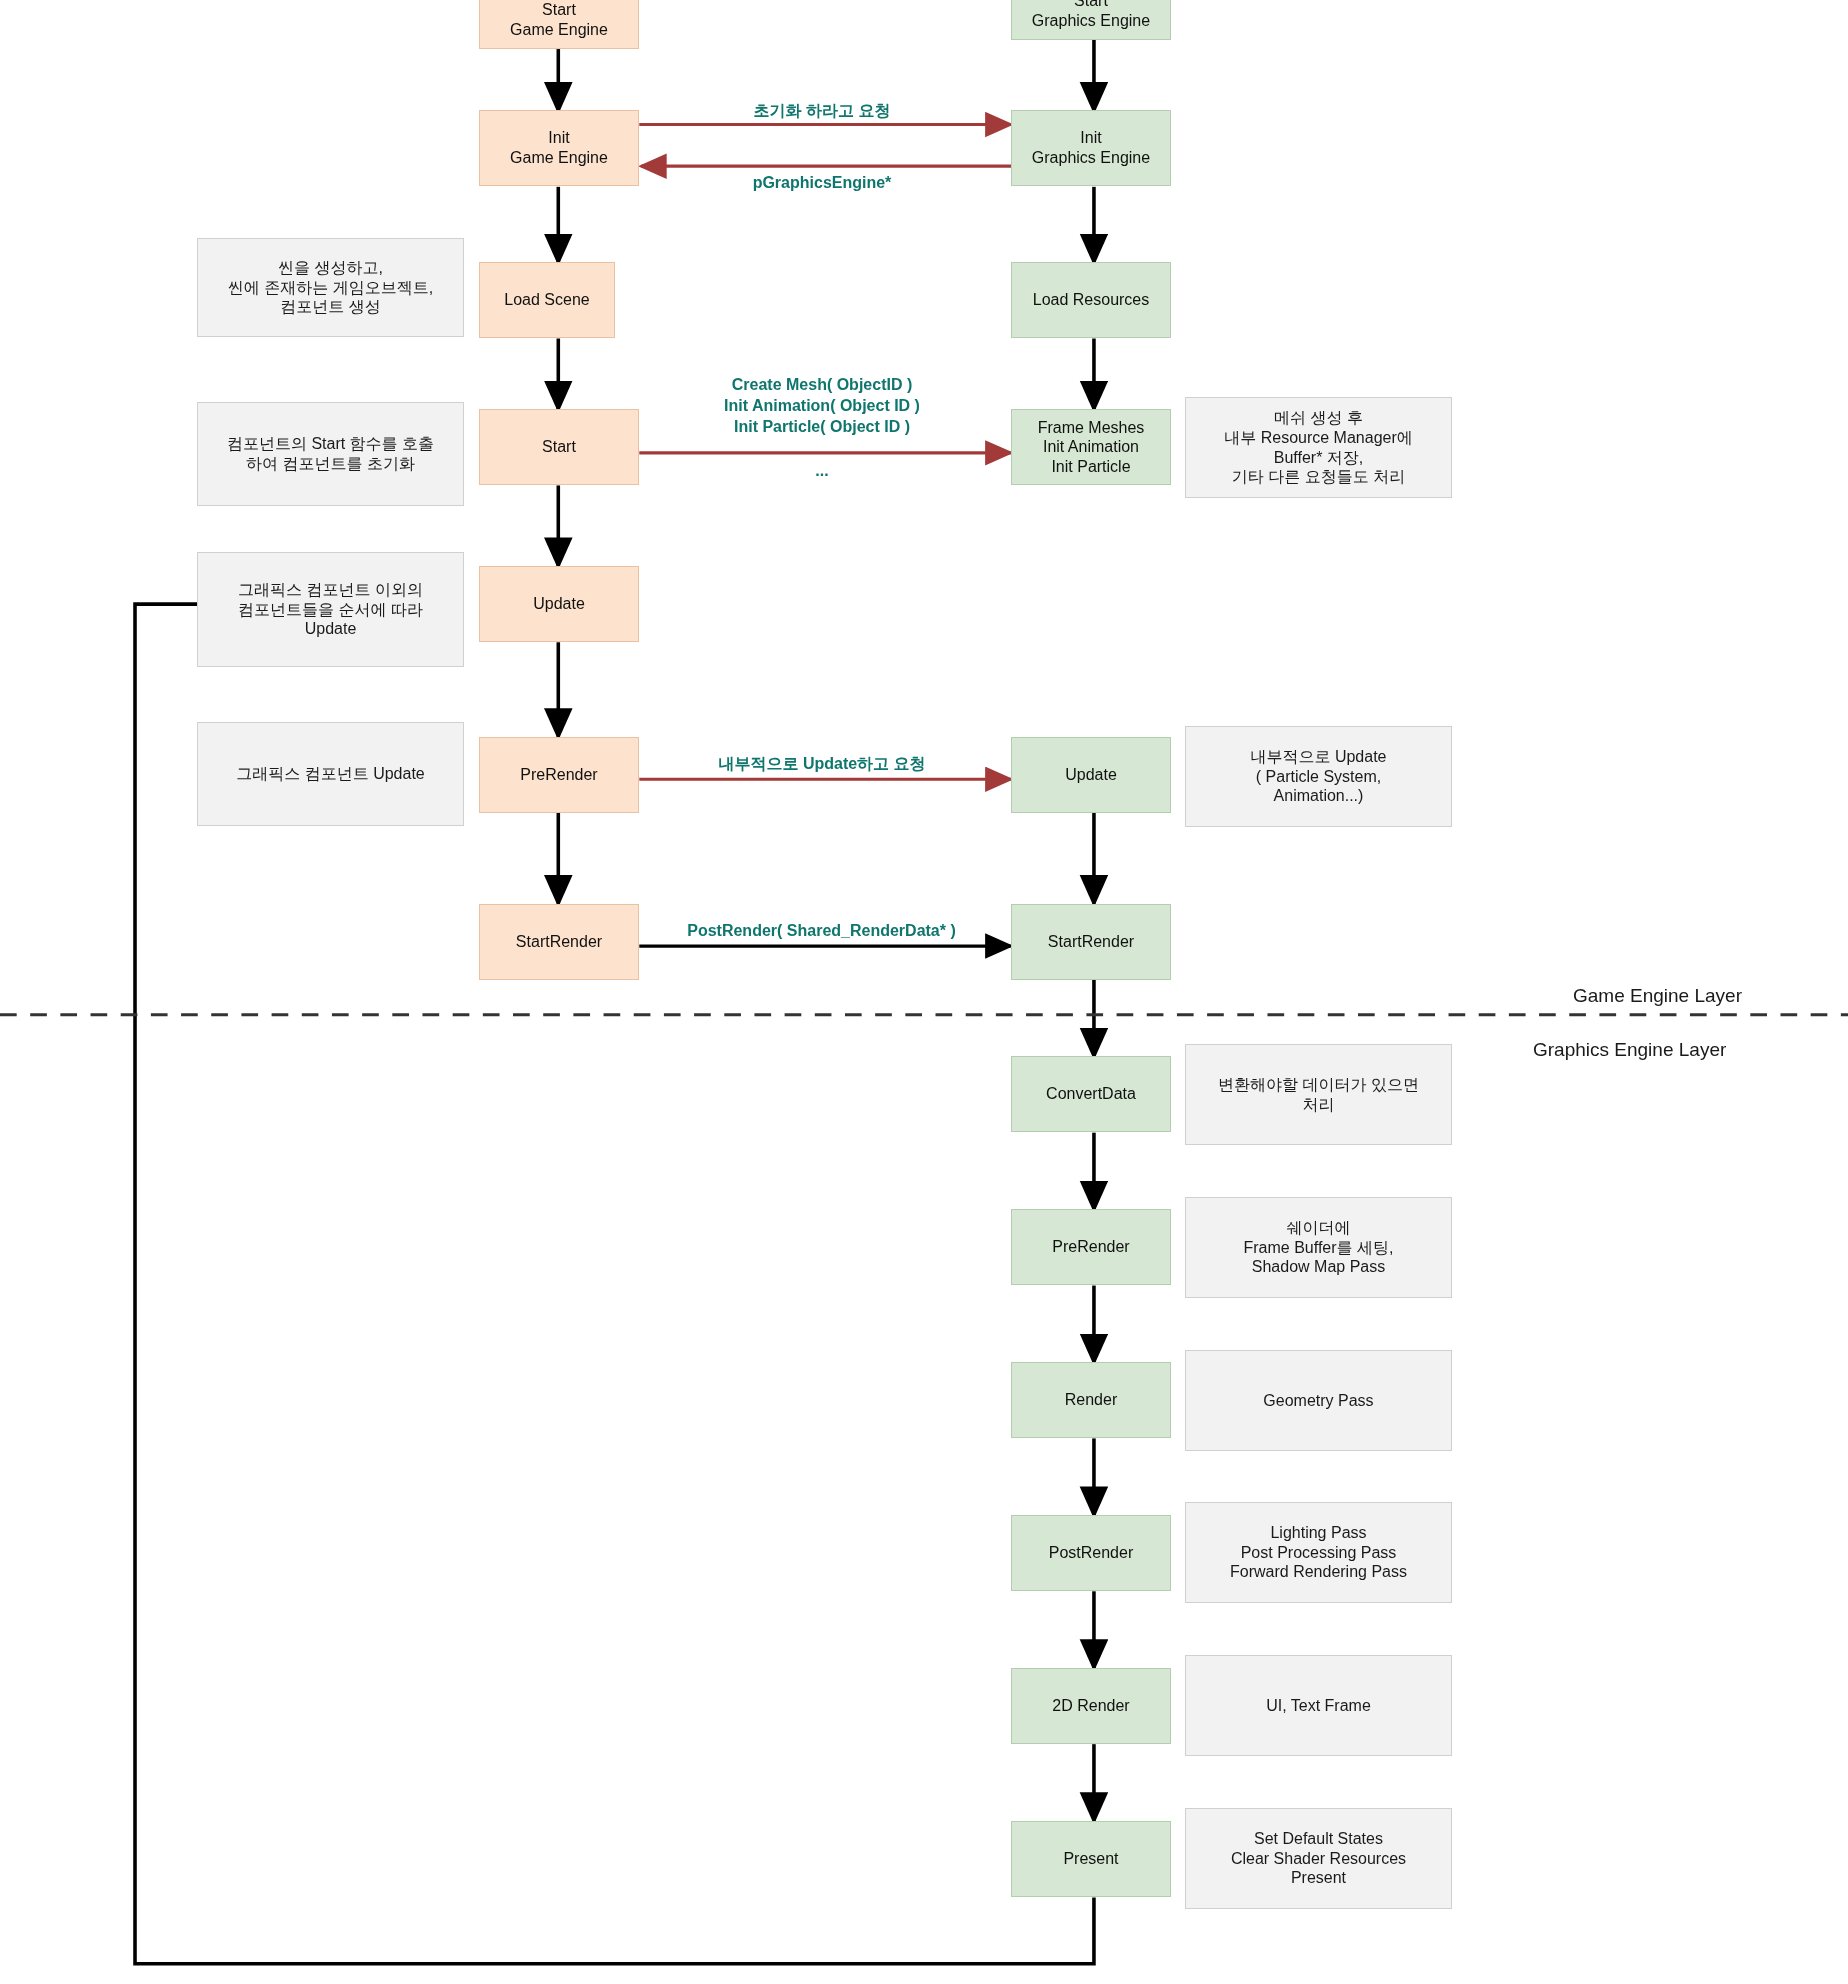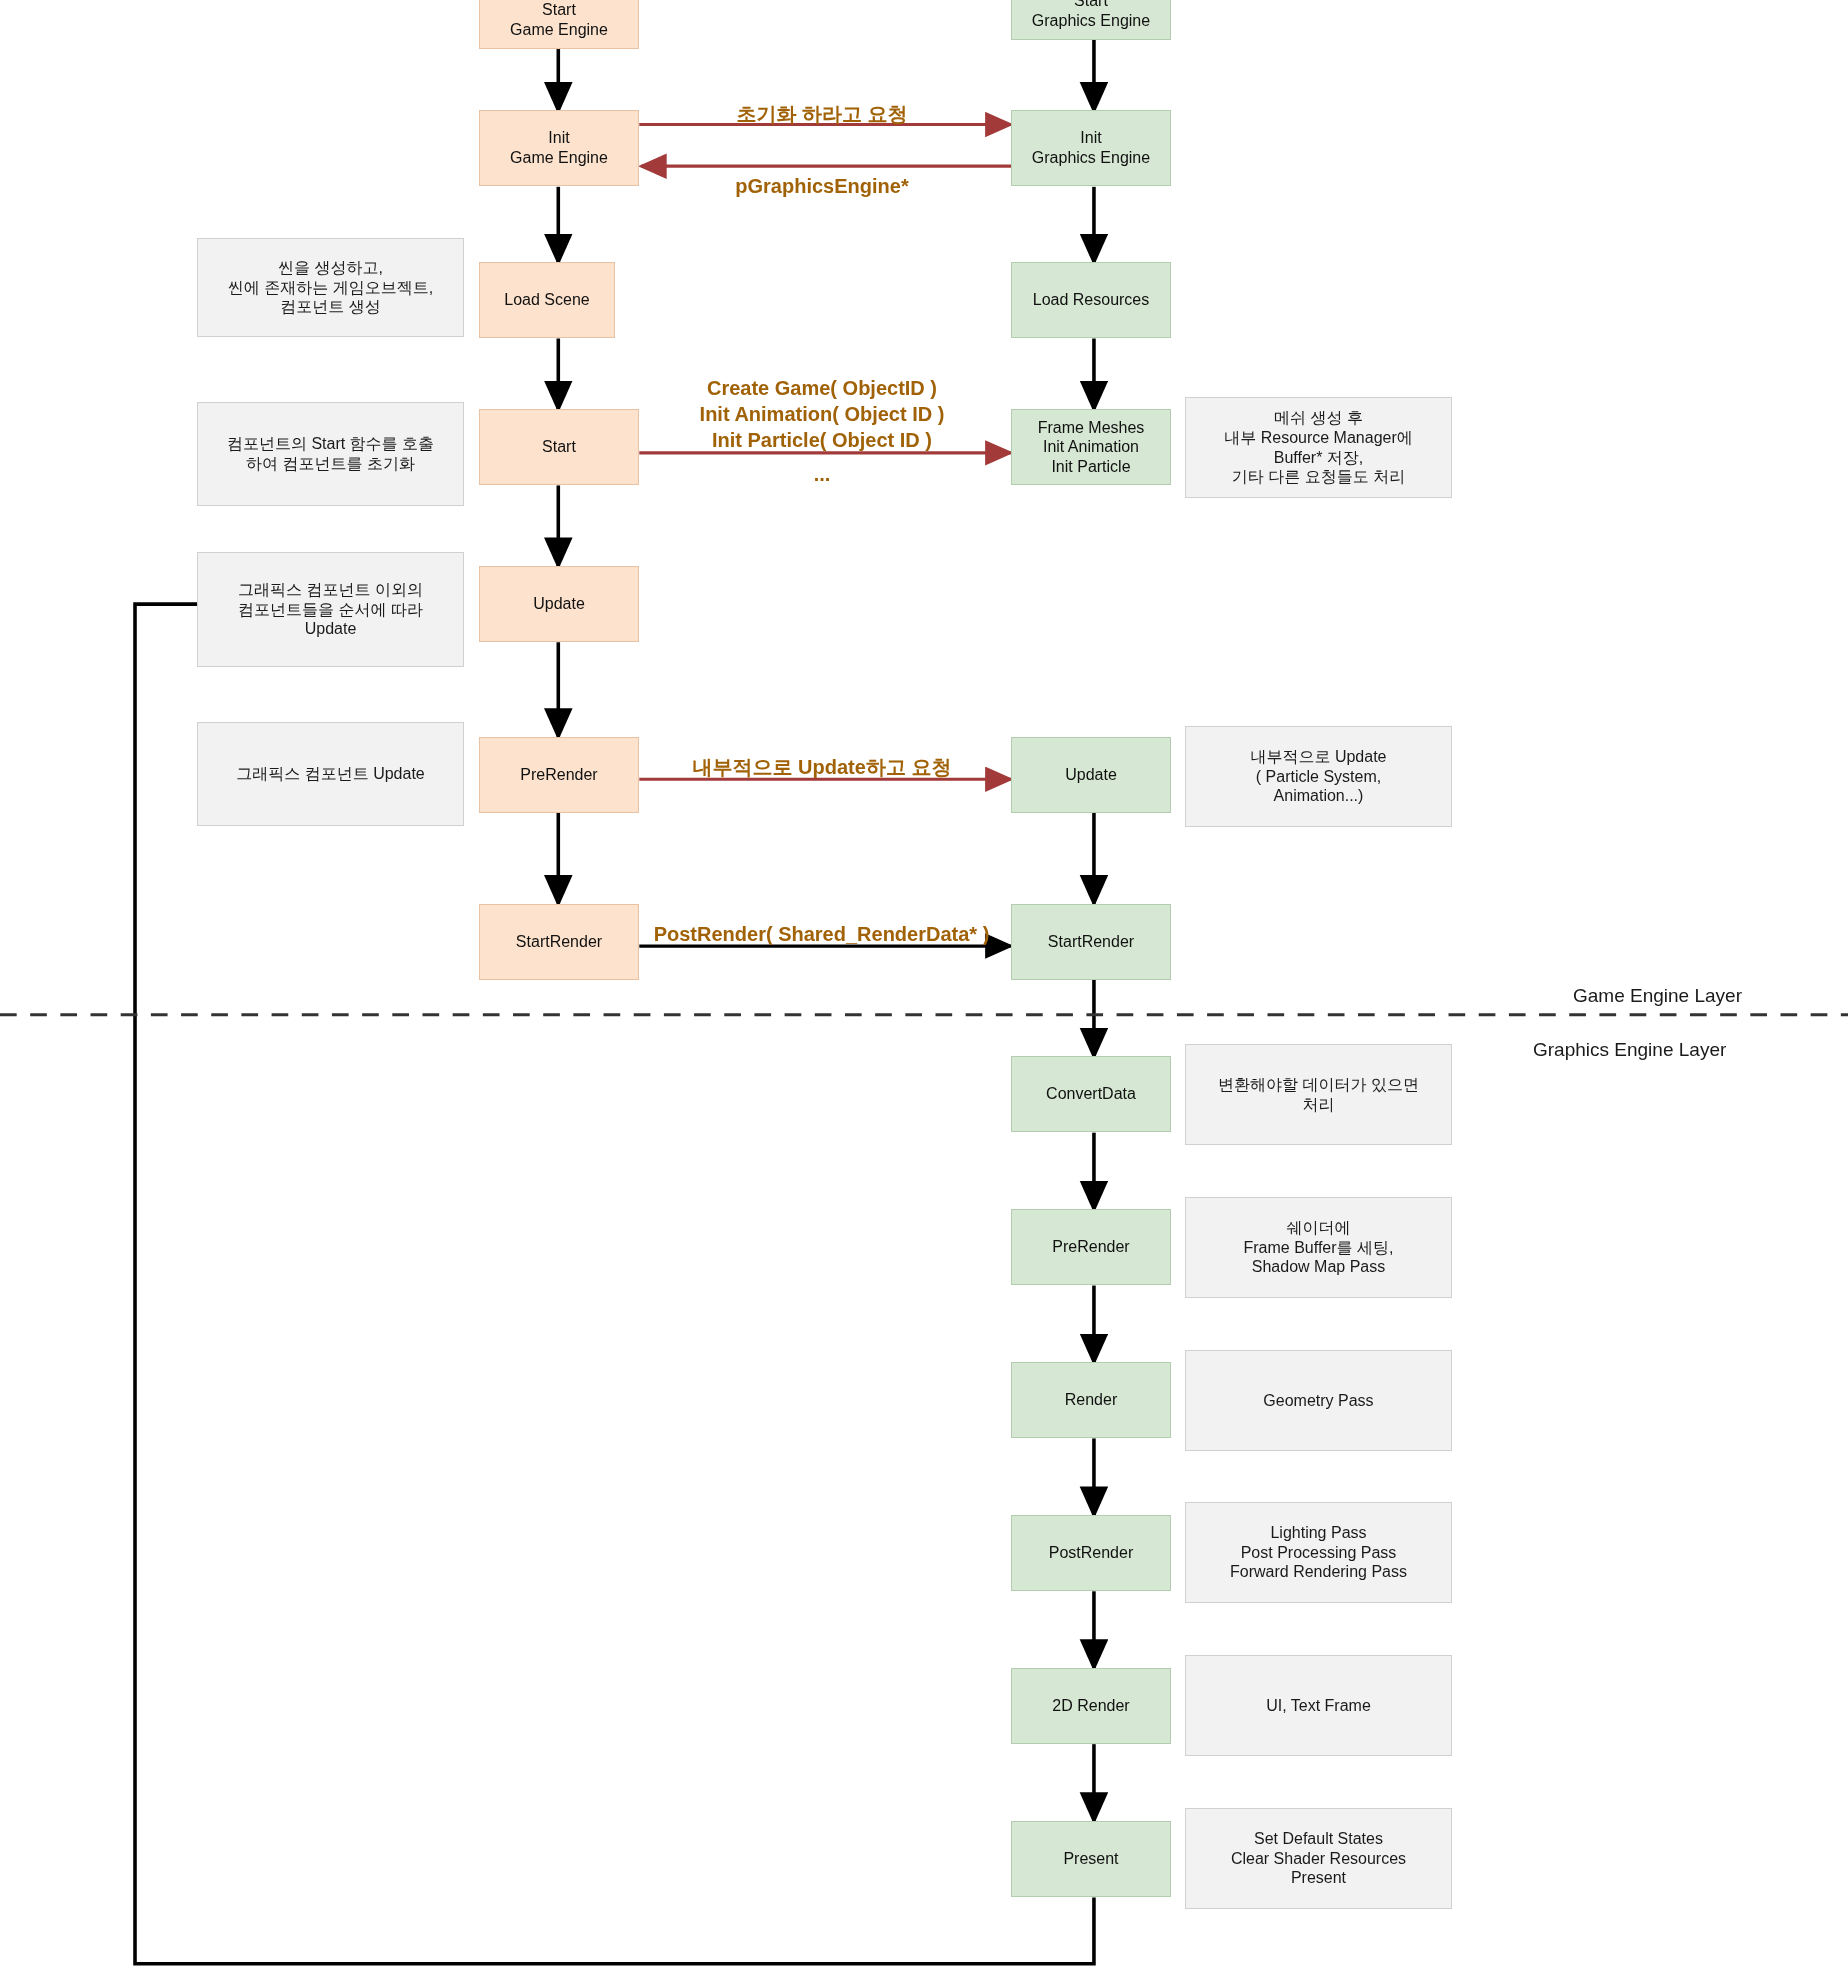--- a/index.html
+++ b/index.html
@@ -38,23 +38,23 @@
     background: #d6e8d3;
     border-color: #b3ceae;
   }
   .node.note {
     background: #f2f2f2;
     border-color: #d0d0d0;
     color: #1a1a1a;
   }
   .edge-label {
     position: absolute;
-    font-size: 20px;
+    font-size: 16px;
     font-weight: bold;
-    color: #a16207;
+    color: #0f766e;
     white-space: pre-line;
     text-align: center;
     line-height: 1.3;
   }
   .layer-label {
     position: absolute;
     font-size: 19px;
     color: #1a1a1a;
     white-space: nowrap;
   }
@@ -174,21 +174,21 @@
   <div class="node note" style="left:1185px; top:1502px; width:267px; height:101px;"><span>Lighting Pass
 Post Processing Pass
 Forward Rendering Pass</span></div>
   <div class="node note" style="left:1185px; top:1655px; width:267px; height:101px;"><span>UI, Text Frame</span></div>
   <div class="node note" style="left:1185px; top:1808px; width:267px; height:101px;"><span>Set Default States
 Clear Shader Resources
 Present</span></div>
 
   <div class="edge-label" style="left:659px; top:101px; width:326px;"><span>초기화 하라고 요청</span></div>
   <div class="edge-label" style="left:659px; top:173px; width:326px;"><span>pGraphicsEngine*</span></div>
-  <div class="edge-label" style="left:659px; top:375px; width:326px;"><span>Create Game( ObjectID )
+  <div class="edge-label" style="left:659px; top:375px; width:326px;"><span>Create Mesh( ObjectID )
 Init Animation( Object ID )
 Init Particle( Object ID )</span></div>
   <div class="edge-label" style="left:659px; top:461px; width:326px;"><span>...</span></div>
   <div class="edge-label" style="left:659px; top:754px; width:326px;"><span>내부적으로 Update하고 요청</span></div>
   <div class="edge-label" style="left:643px; top:921px; width:357px;"><span>PostRender( Shared_RenderData*  )</span></div>
 
   <div class="layer-label" style="left:1573px; top:985px;"><span>Game Engine Layer</span></div>
   <div class="layer-label" style="left:1533px; top:1039px;"><span>Graphics Engine Layer</span></div>
 
 </div>

